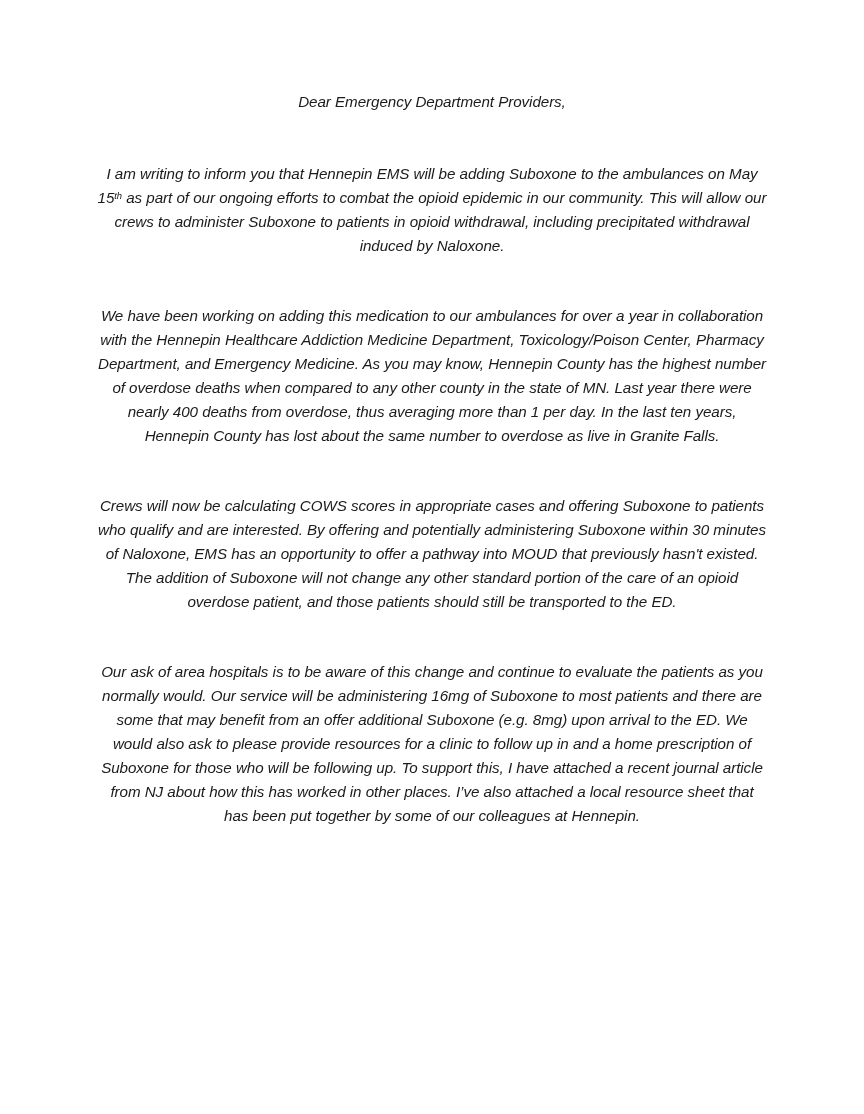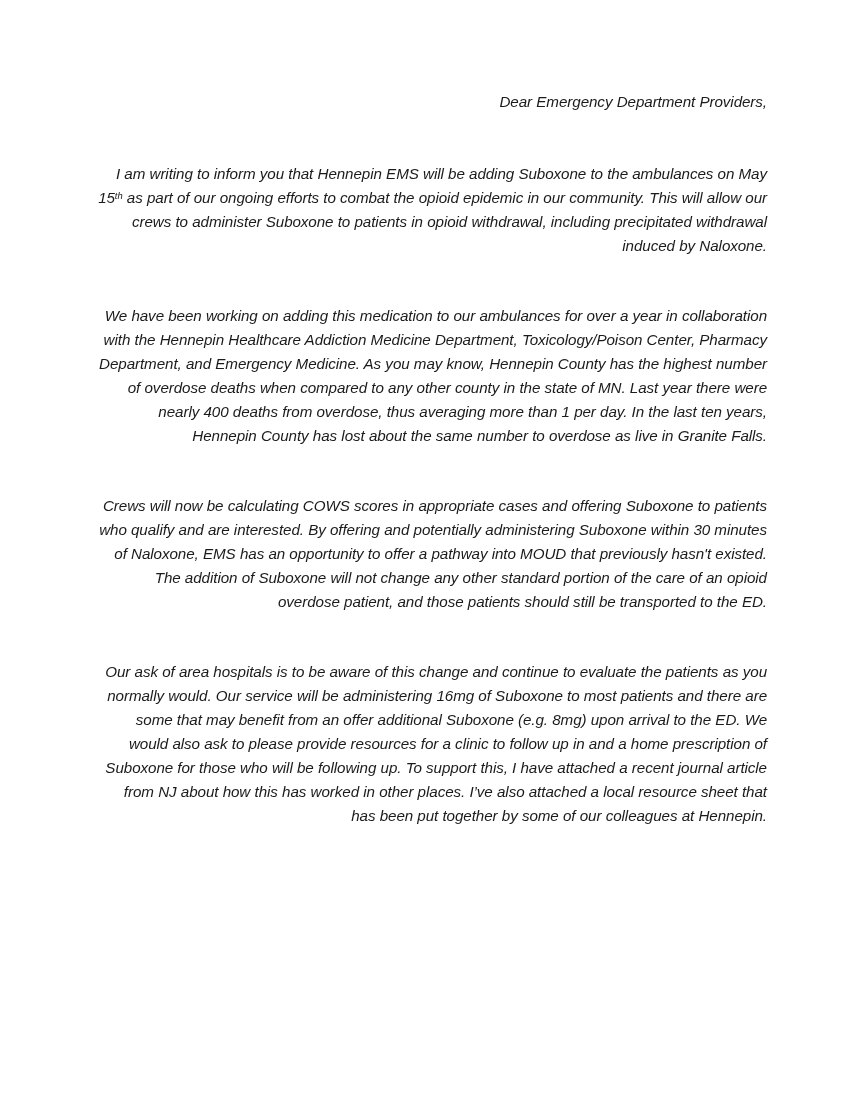--- a/index.html
+++ b/index.html
@@ -21,21 +21,21 @@
     top: 90px;
     width: 670px;
   }
   .para {
     font-family: "Liberation Sans", sans-serif;
     font-style: italic;
     font-size: 15.2px;
     line-height: 24px;
     color: #1b1b1b;
     margin: 0 0 46px 0;
-    text-align: right;
+    text-align: center;
     letter-spacing: -0.08px;
     word-spacing: 0.1px;
   }
   .para:last-child {
     margin-bottom: 0;
   }
   .para.salutation {
     margin-bottom: 48px;
   }
   sup.ordinal {

